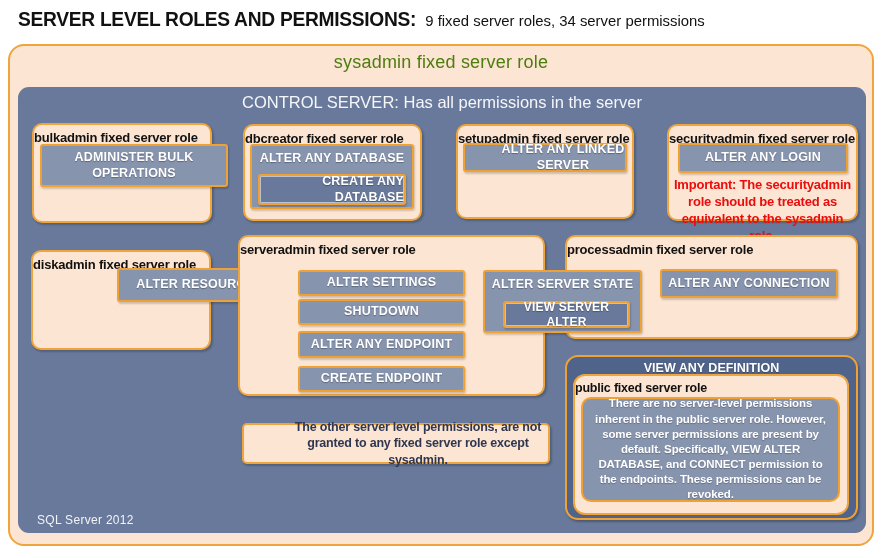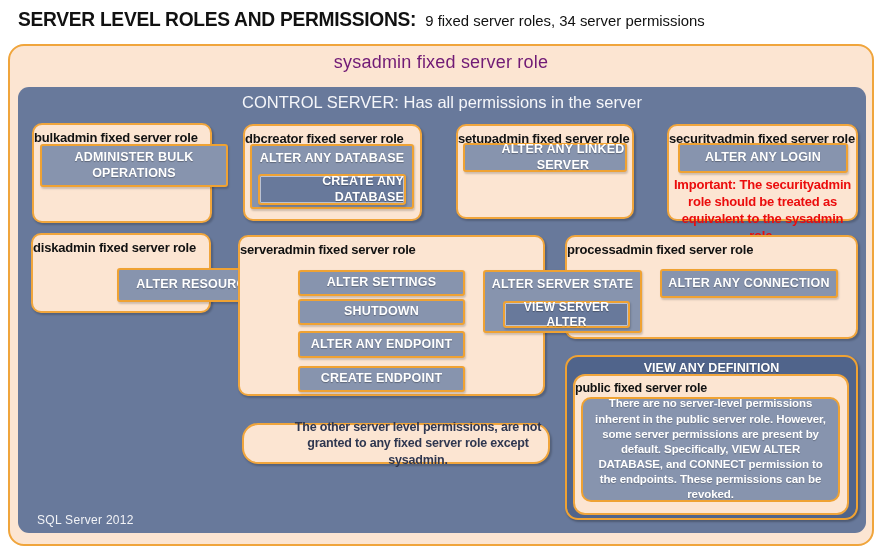--- a/index.html
+++ b/index.html
@@ -24,21 +24,21 @@
 
   
   .sysadmin-box {
     left: 8px; top: 44px; width: 866px; height: 502px;
     background: #fce5d2;
     border: 2.5px solid #f0a53c;
     border-radius: 16px;
   }
   .sysadmin-label {
     left: 8px; top: 52px; width: 866px;
-    text-align: center; color: #701a75;
+    text-align: center; color: #4d7c0f;
     font-size: 18px; letter-spacing: 0.2px;
   }
 
   
   .control-box {
     left: 18px; top: 87px; width: 848px; height: 446px;
     background: #68799b;
     border-radius: 11px;
   }
   .control-label {
@@ -79,21 +79,21 @@
   }
 
   .warning-text {
     color: #eb0c0c; font-weight: bold; font-size: 13px;
     text-align: center; line-height: 1.3; letter-spacing: -0.2px;
   }
 
   .note-box {
     background: #fce5d2;
     border: 2px solid #f0a53c;
-    border-radius: 16px;
+    border-radius: 5px;
     display: flex; align-items: center; justify-content: center;
     text-align: center;
     color: #2f3750; font-weight: bold; font-size: 12.5px; line-height: 1.3;
     letter-spacing: -0.2px;
     box-shadow: 1.5px 2px 2px rgba(0,0,0,0.20);
     padding-left: 44px;
   }
 
   
   .vad-box {
@@ -158,21 +158,21 @@
     <div class="role-title">setupadmin fixed server role</div>
   </div>
   <div class="abs perm" style="left:463px; top:143px; width:164px; height:29px;padding-left:36px;">ALTER ANY LINKED SERVER</div>
 
   <div class="abs role-box" style="left:667px; top:124px; width:191px; height:97px;">
     <div class="role-title">securityadmin fixed server role</div>
   </div>
   <div class="abs perm" style="left:678px; top:143px; width:170px; height:30px;">ALTER ANY LOGIN</div>
   <div class="abs warning-text" style="left:672px; top:177px; width:181px;">Important: The securityadmin role should be treated as equivalent to the sysadmin role.</div>
 
-  <div class="abs role-box" style="left:31px; top:233px; width:180px; height:80px;">
+  <div class="abs role-box" style="left:31px; top:250px; width:180px; height:100px;">
     <div class="role-title">diskadmin fixed server role</div>
   </div>
   <div class="abs perm" style="left:117px; top:268px; width:165px; height:34px;">ALTER RESOURCES</div>
 
   <div class="abs role-box" style="left:238px; top:235px; width:307px; height:161px;">
     <div class="role-title">serveradmin fixed server role</div>
   </div>
   <div class="abs perm" style="left:298px; top:270px; width:167px; height:26px;">ALTER SETTINGS</div>
   <div class="abs perm" style="left:298px; top:299px; width:167px; height:26px;">SHUTDOWN</div>
   <div class="abs perm" style="left:298px; top:331px; width:167px; height:27px;">ALTER ANY ENDPOINT</div>

